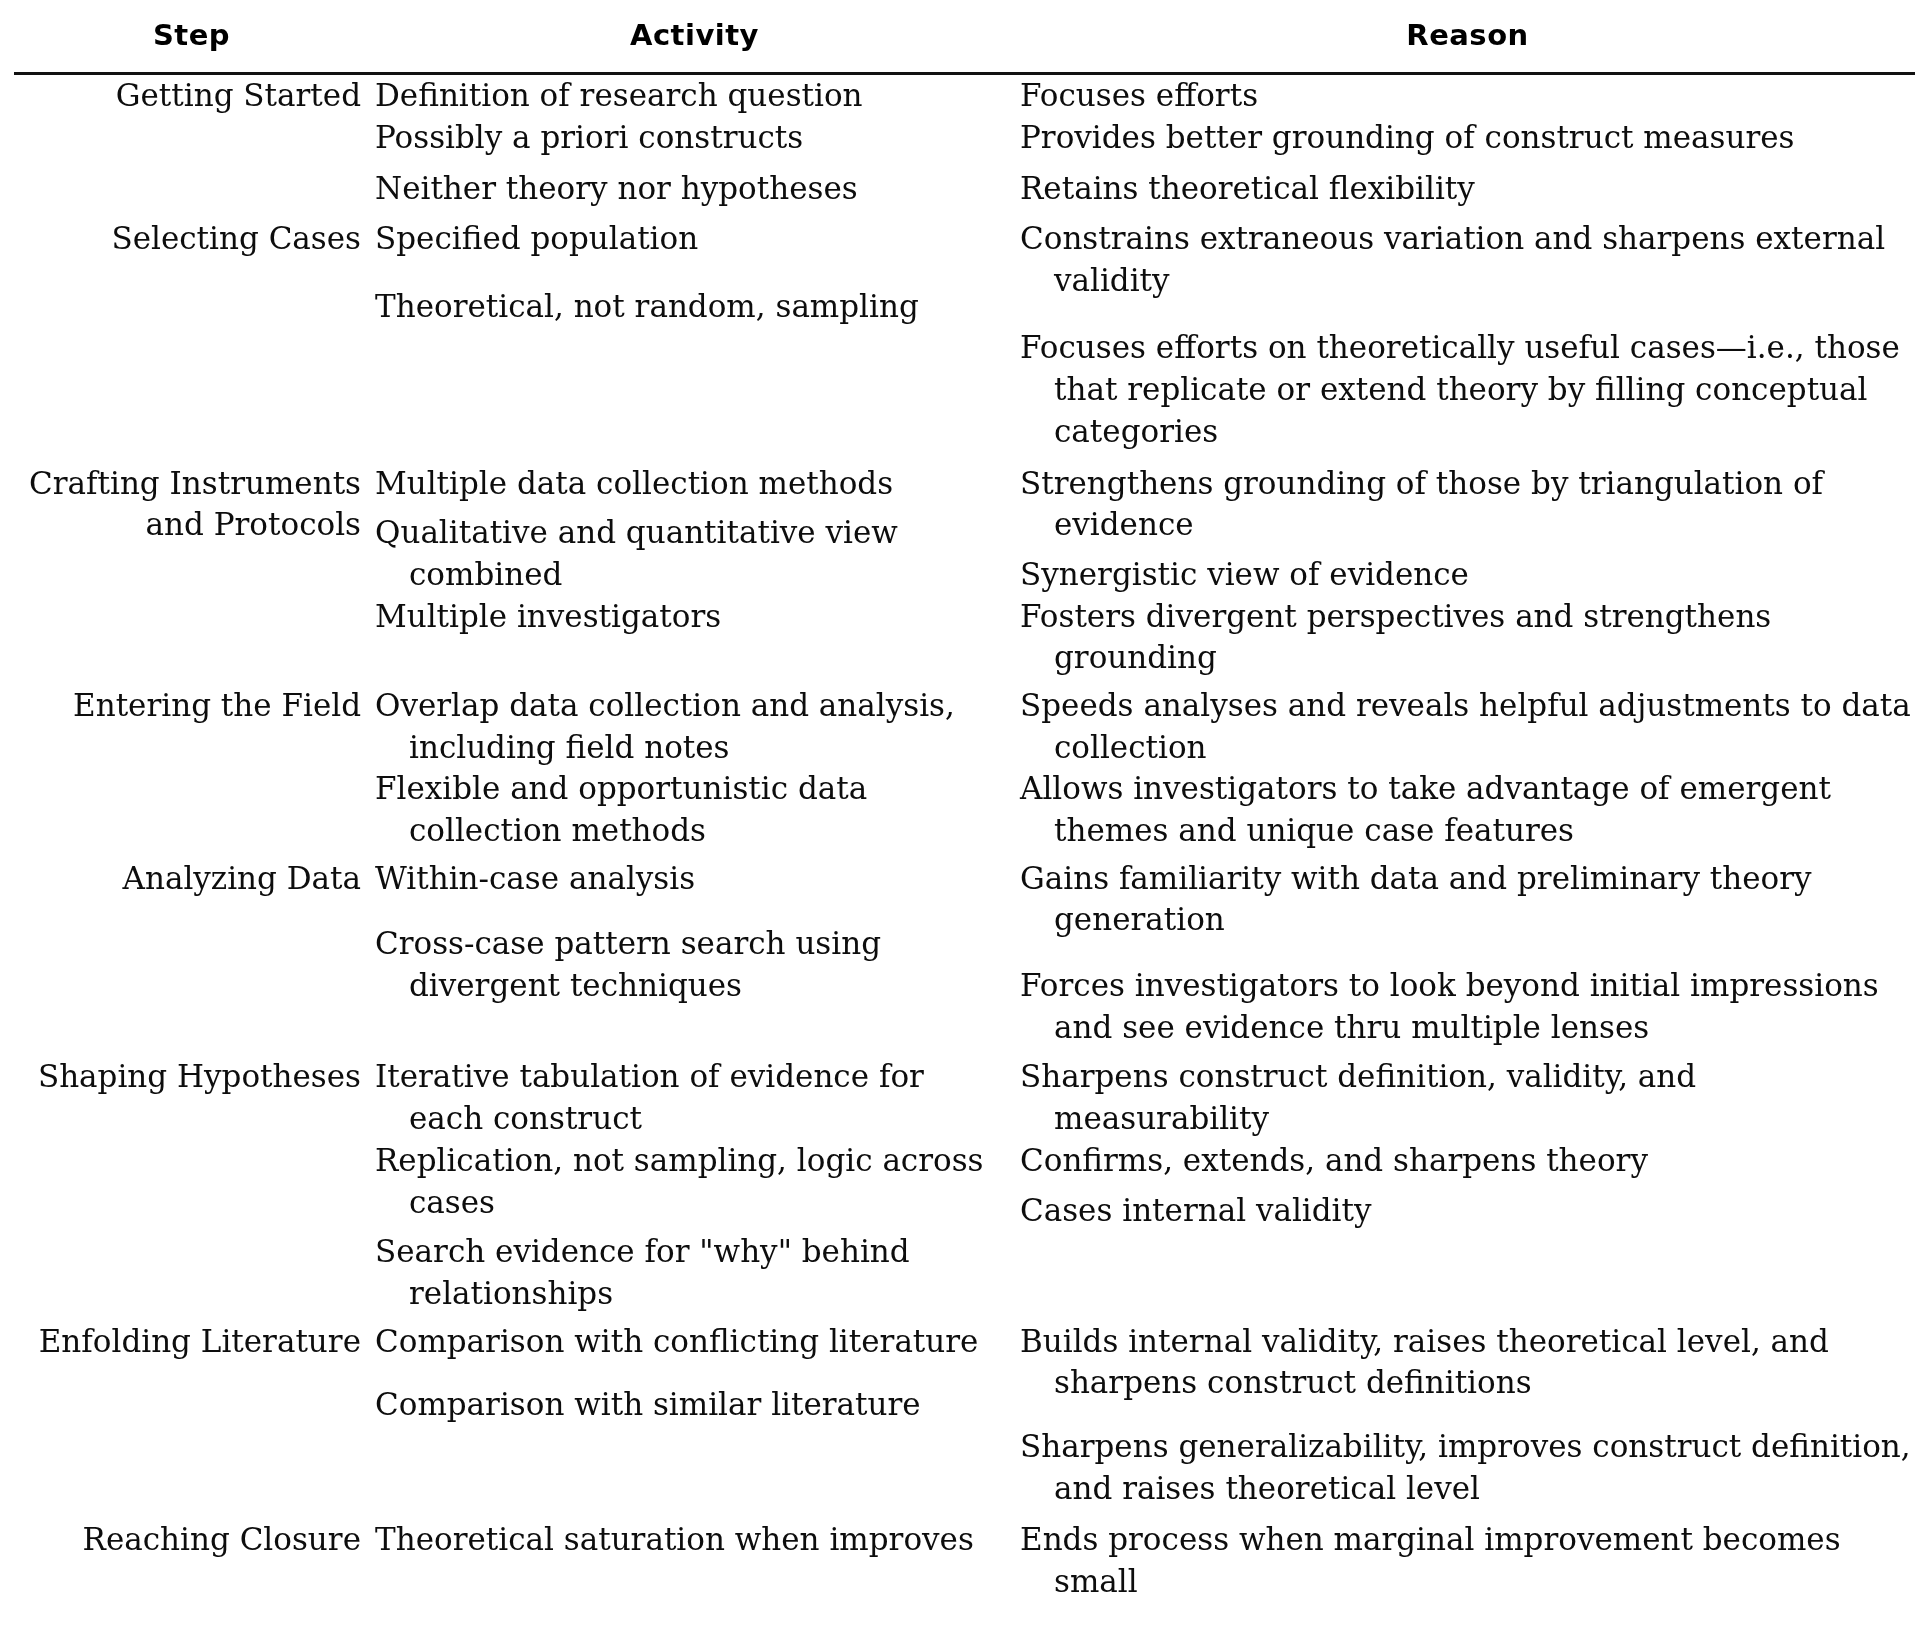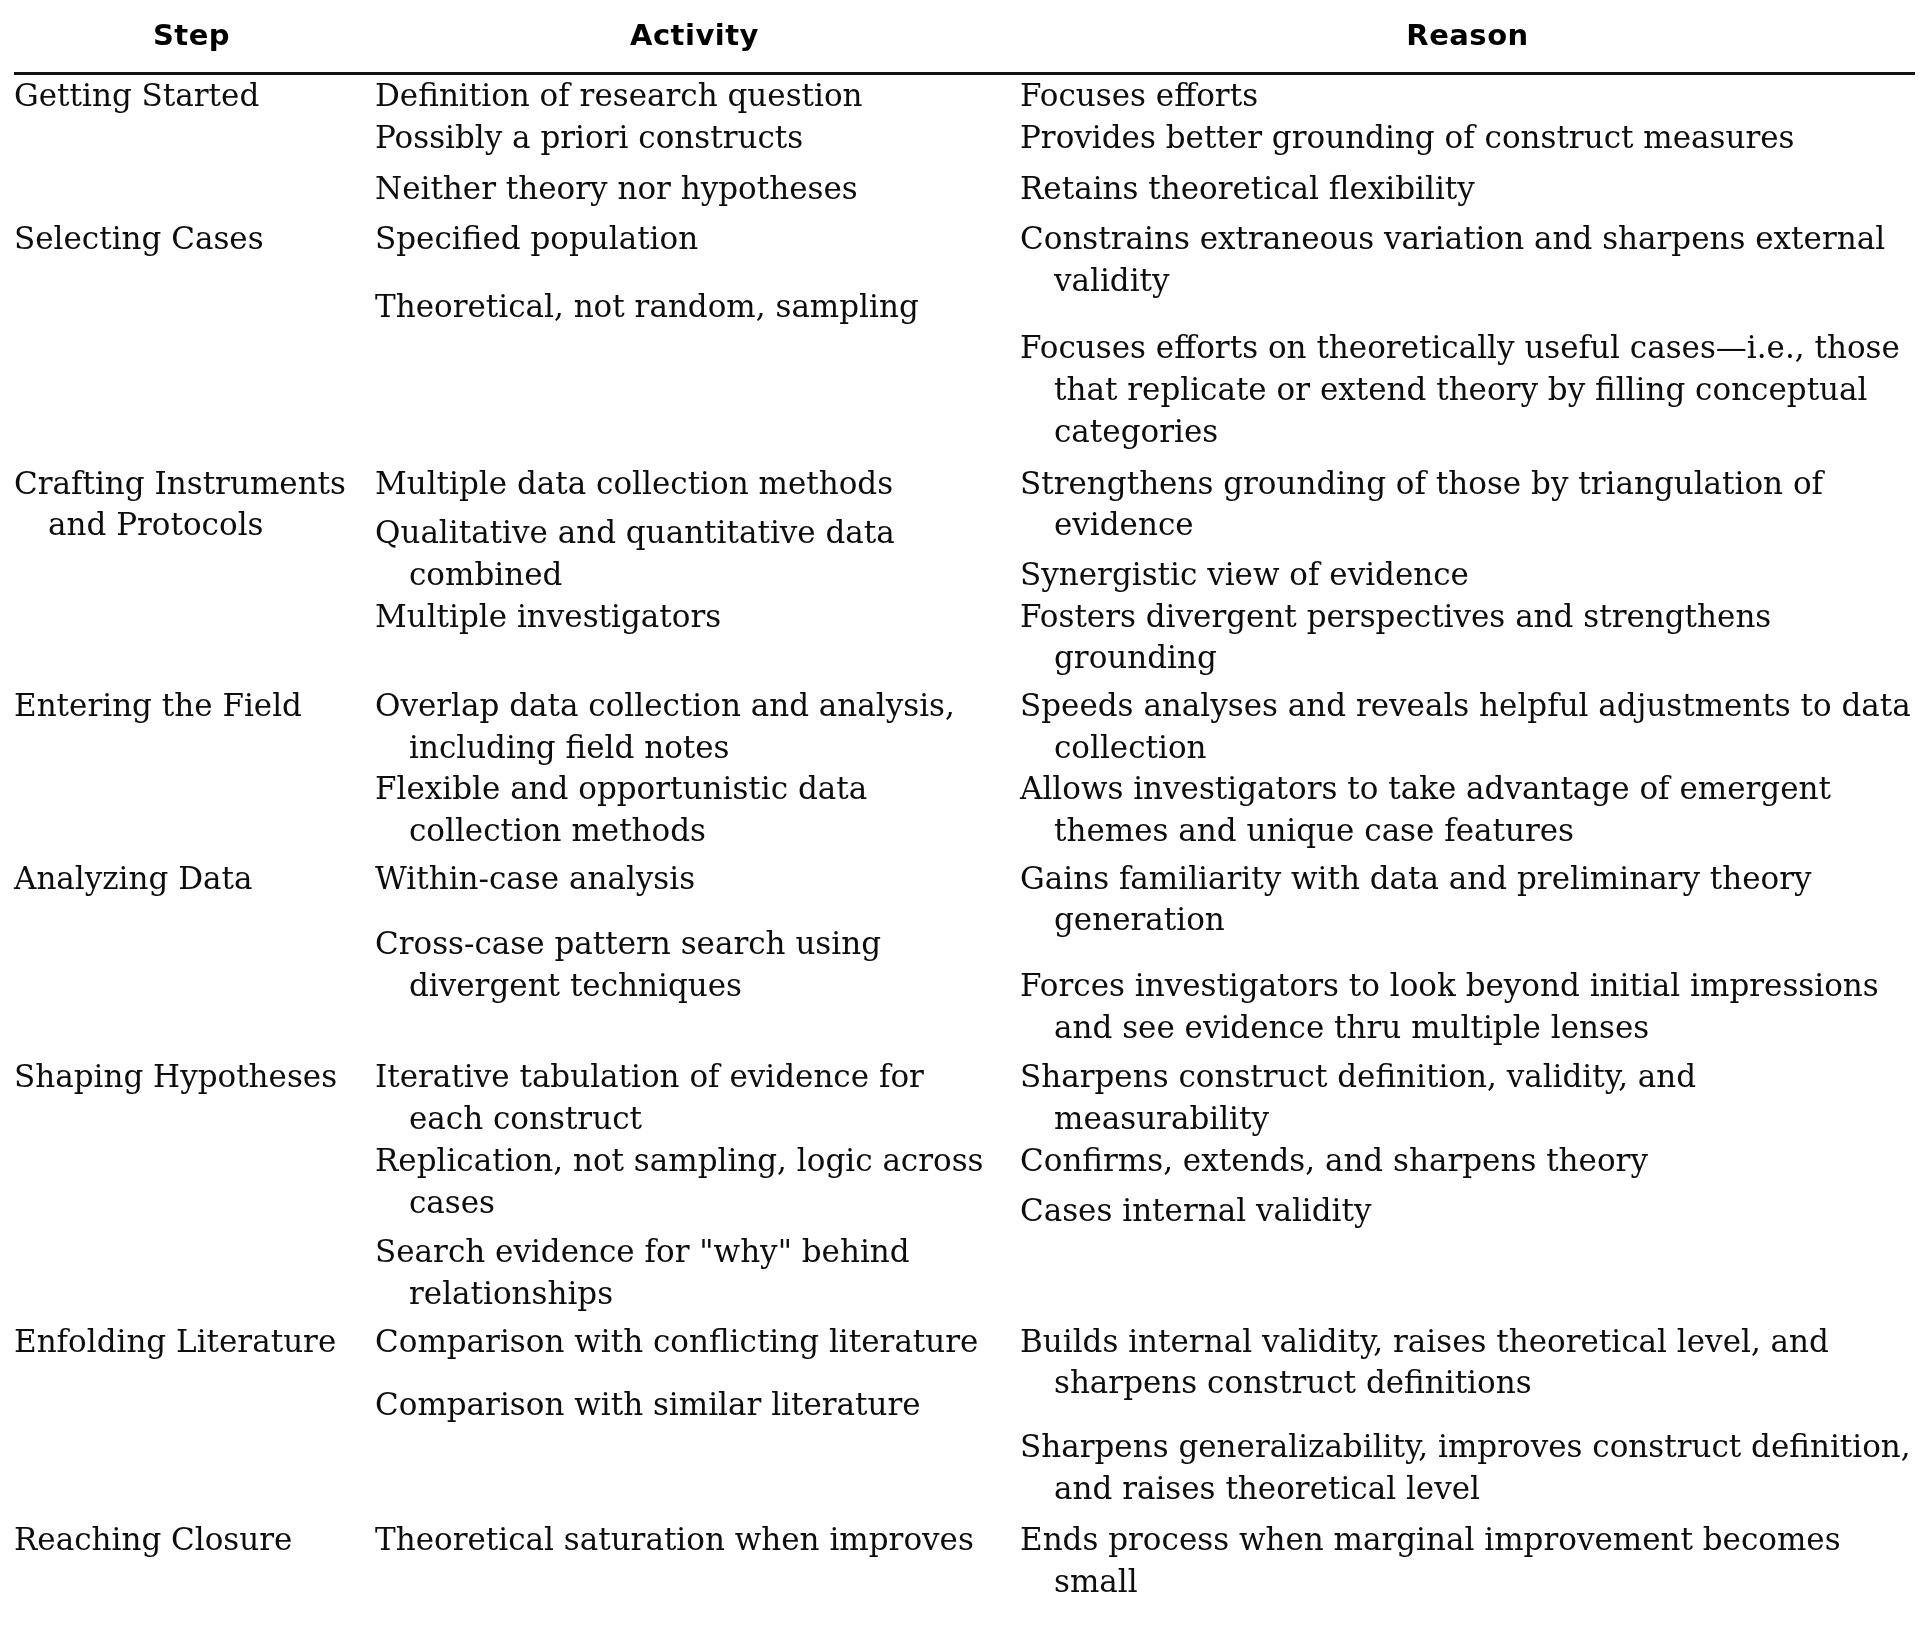--- a/index.html
+++ b/index.html
@@ -80,20 +80,21 @@
 
   tbody td {
     vertical-align: top;
     font-size: 31px;
     line-height: 1.345;
     padding: 0;
   }
 
   td.step-cell {
     padding-right: 8px;
+    text-align: right;
   }
   td.activity-cell {
     padding-left: 6px;
     padding-right: 24px;
   }
   td.reason-cell {
     padding-left: 6px;
     padding-right: 4px;
   }
 
@@ -173,21 +174,21 @@
             <div style="height: 10px;"></div>
           </td>
         </tr>
         <tr>
           <td class="step-cell">
             <p class="hang">Crafting Instruments and Protocols</p>
           </td>
           <td class="activity-cell">
             <p class="hang blk">Multiple data collection methods</p>
             <div style="height: 8px;"></div>
-            <p class="hang blk">Qualitative and quantitative data combined</p>
+            <p class="hang blk">Qualitative and quantitative view combined</p>
             <p class="hang blk">Multiple investigators</p>
             <div style="height: 6px;"></div>
           </td>
           <td class="reason-cell">
             <p class="hang blk">Strengthens grounding of those by triangulation of evidence</p>
             <div style="height: 8px;"></div>
             <p class="hang blk">Synergistic view of evidence</p>
             <p class="hang blk">Fosters divergent perspectives and strengthens grounding</p>
             <div style="height: 6px;"></div>
           </td>

